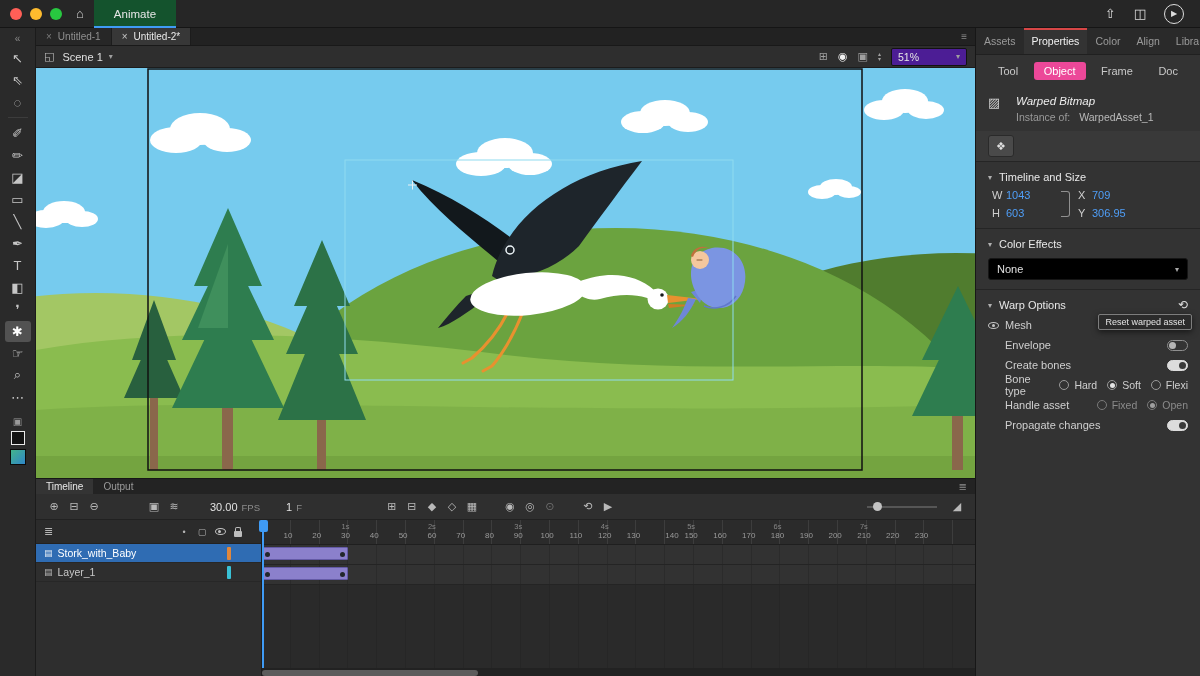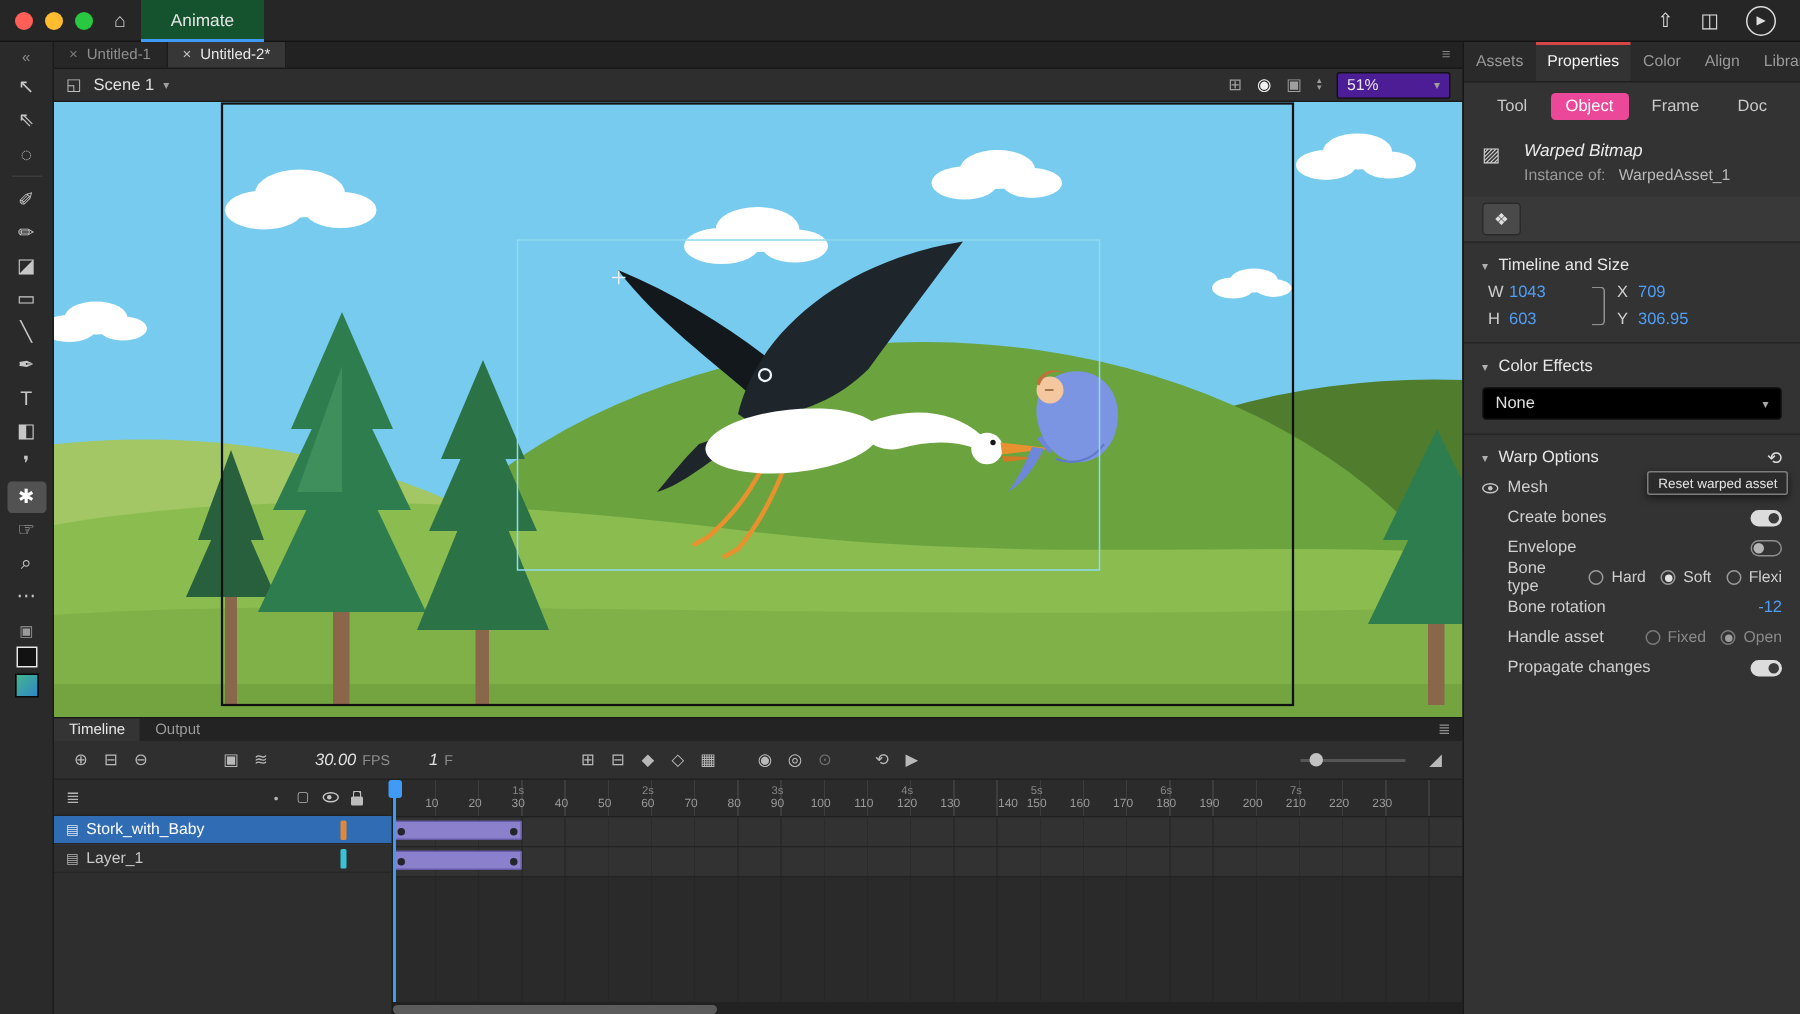--- a/index.html
+++ b/index.html
@@ -54,21 +54,21 @@
   .timeline{position:absolute;top:478px;left:36px;width:939px;height:198px;background:#2b2b2b;border-top:1px solid #171717;box-sizing:border-box;}
   .tl-tabs{height:15px;background:#232323;display:flex;align-items:stretch;font-size:10px;}
   .tl-tab{padding:0 10px;display:flex;align-items:center;color:#9a9a9a;}
   .tl-tab.active{background:#343434;color:#e8e8e8;}
   .tl-menu{margin-left:auto;padding:0 8px;display:flex;align-items:center;color:#8f8f8f;}
   .tl-bar{height:26px;display:flex;align-items:center;background:#2f2f2f;border-bottom:1px solid #212121;color:#b9b9b9;padding:0 8px;box-sizing:border-box;}
   .ti{width:20px;text-align:center;font-size:11px;color:#b9b9b9;}
   .ti.dim{color:#6f6f6f;}
   .g40{margin-left:40px}.g26{margin-left:26px}.g80{margin-left:80px}.g18{margin-left:18px}
   .fps{display:flex;align-items:baseline;margin-left:26px;}
-  .fps b{font-weight:normal;color:#e2e2e2;font-size:11px;margin-right:4px;font-style:italic;}
+  .fps b{font-weight:normal;color:#e2e2e2;font-size:11px;margin-right:4px;}
   .fps i{font-style:normal;color:#8c8c8c;font-size:9.5px;}
   .tl-right{margin-left:auto;display:flex;align-items:center;}
   .zslider{width:70px;height:2px;background:#565656;position:relative;margin:0 10px;}
   .zslider::before{content:"";position:absolute;left:6px;top:-3.5px;width:9px;height:9px;border-radius:50%;background:#c2c2c2;}
   .tl-body{position:relative;height:157px;}
   .tl-left{position:absolute;left:0;top:0;width:226px;bottom:0;background:#2e2e2e;border-right:1px solid #1d1d1d;box-sizing:border-box;}
   .tl-lhead{height:24px;display:flex;align-items:center;background:#2b2b2b;border-bottom:1px solid #222;padding:0 14px 0 8px;box-sizing:border-box;color:#b5b5b5;}
   .lh-sp{flex:1}
   .lh-col{width:18px;display:flex;justify-content:center;align-items:center;font-size:9px;color:#b5b5b5;}
   .layer-row{height:19px;display:flex;align-items:center;background:#2e2e2e;border-bottom:1px solid #272727;padding:0 12px 0 8px;box-sizing:border-box;color:#c9c9c9;}
@@ -476,51 +476,46 @@
         <span>Warp Options</span>
         <span class="reset">⟲</span>
       </div>
       <div class="tooltip">Reset warped asset</div>
 
       <div class="wrow has-icon">
         <span class="eye mesh-eye"></span>
         <span>Mesh</span>
       </div>
       <div class="wrow">
+        <span>Envelope</span>
+        <span class="sp"></span>
+        <span class="toggle"></span>
+      </div>
+      <div class="wrow">
         <span>Create bones</span>
         <span class="sp"></span>
         <span class="toggle on"></span>
-      </div>
-      <div class="wrow">
-        <span>Envelope</span>
-        <span class="sp"></span>
-        <span class="toggle"></span>
       </div>
       <div class="wrow">
         <span>Bone type</span>
         <span class="sp"></span>
         <span class="rpair">
             <span class="radio"></span>
             <span>Hard</span>
           </span>
         <span class="rpair">
             <span class="radio sel"></span>
             <span>Soft</span>
           </span>
         <span class="rpair">
             <span class="radio"></span>
             <span>Flexi</span>
           </span>
       </div>
       <div class="wrow">
-        <span>Bone rotation</span>
-        <span class="sp"></span>
-        <span class="val">-12</span>
-      </div>
-      <div class="wrow">
         <span>Handle asset</span>
         <span class="sp"></span>
         <span class="rpair dimmed">
             <span class="radio"></span>
             <span>Fixed</span>
           </span>
         <span class="rpair dimmed">
             <span class="radio sel"></span>
             <span>Open</span>
           </span>

